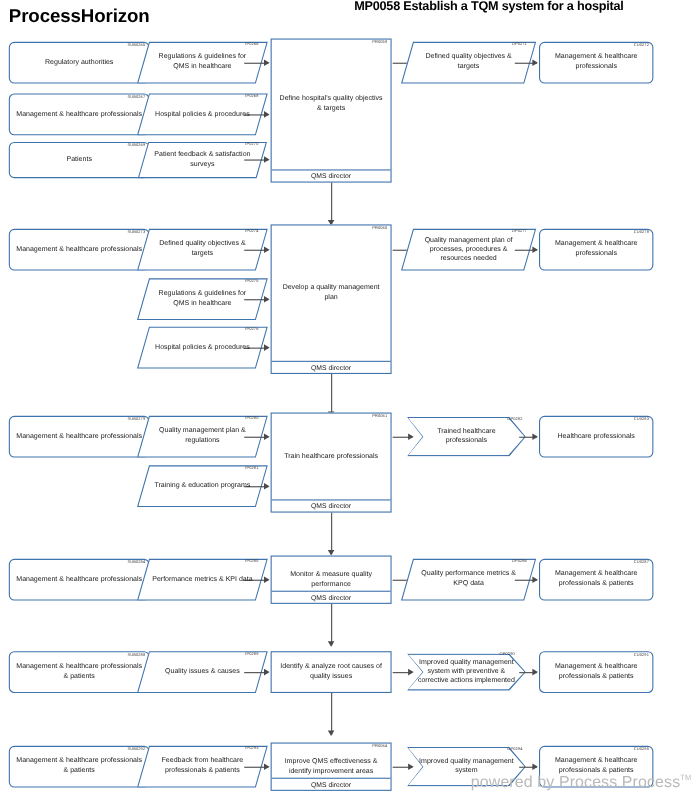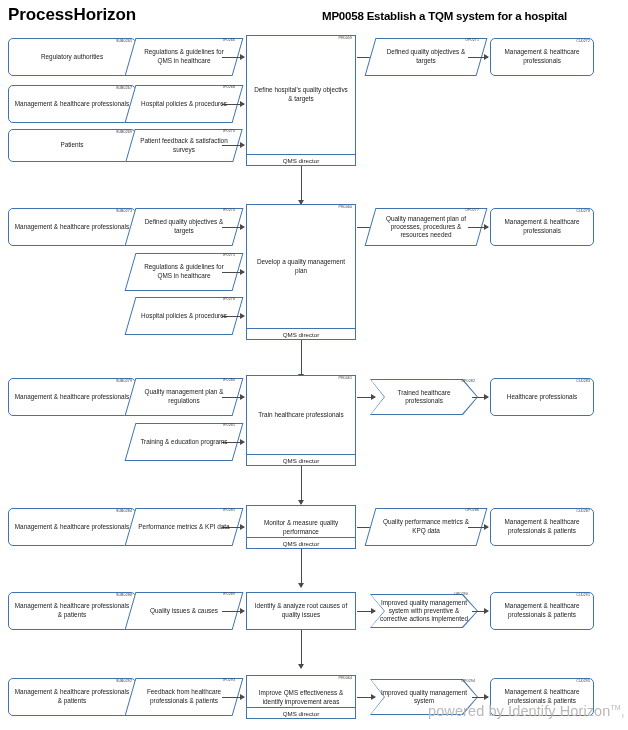--- a/index.html
+++ b/index.html
@@ -16,21 +16,21 @@
     background: #ffffff;
   }
 
   
   .hdr-left {
     position: absolute; left: 8px; top: 5px;
     font-size: 17px; font-weight: bold; color: #000;
     letter-spacing: -0.1px;
   }
   .hdr-right {
-    position: absolute; left: 322px; top: 10px;
+    position: absolute; left: 322px; top: 0;
     font-size: 11.5px; font-weight: bold; color: #000;
     letter-spacing: -0.2px; white-space: nowrap;
   }
 
   
   .node {
     position: absolute;
     border: 1.1px solid #3f73ad;
     color: #1b1b1b;
     display: flex; align-items: center; justify-content: center;
@@ -371,16 +371,16 @@
     <span class="idtag">OP0294</span>
     <span class="lbl">Improved quality management system</span>
   </div>
   <div class="harrow" style="left:472px;top:697px;width:16px;"></div>
   <div class="node cus" style="left:490px;top:678px;width:104px;height:38px;">
     <span class="idtag">CU0295</span>
     <span class="txt">Management &amp; healthcare professionals &amp; patients</span>
   </div>
 
   <div class="wm">
-    <span>powered by Identify Horizon</span><sup>TM</sup><span class="tail">,</span>
+    <span>powered by Process Process</span><sup>TM</sup><span class="tail">,</span>
   </div>
 
 </div>
 
 </body></html>

